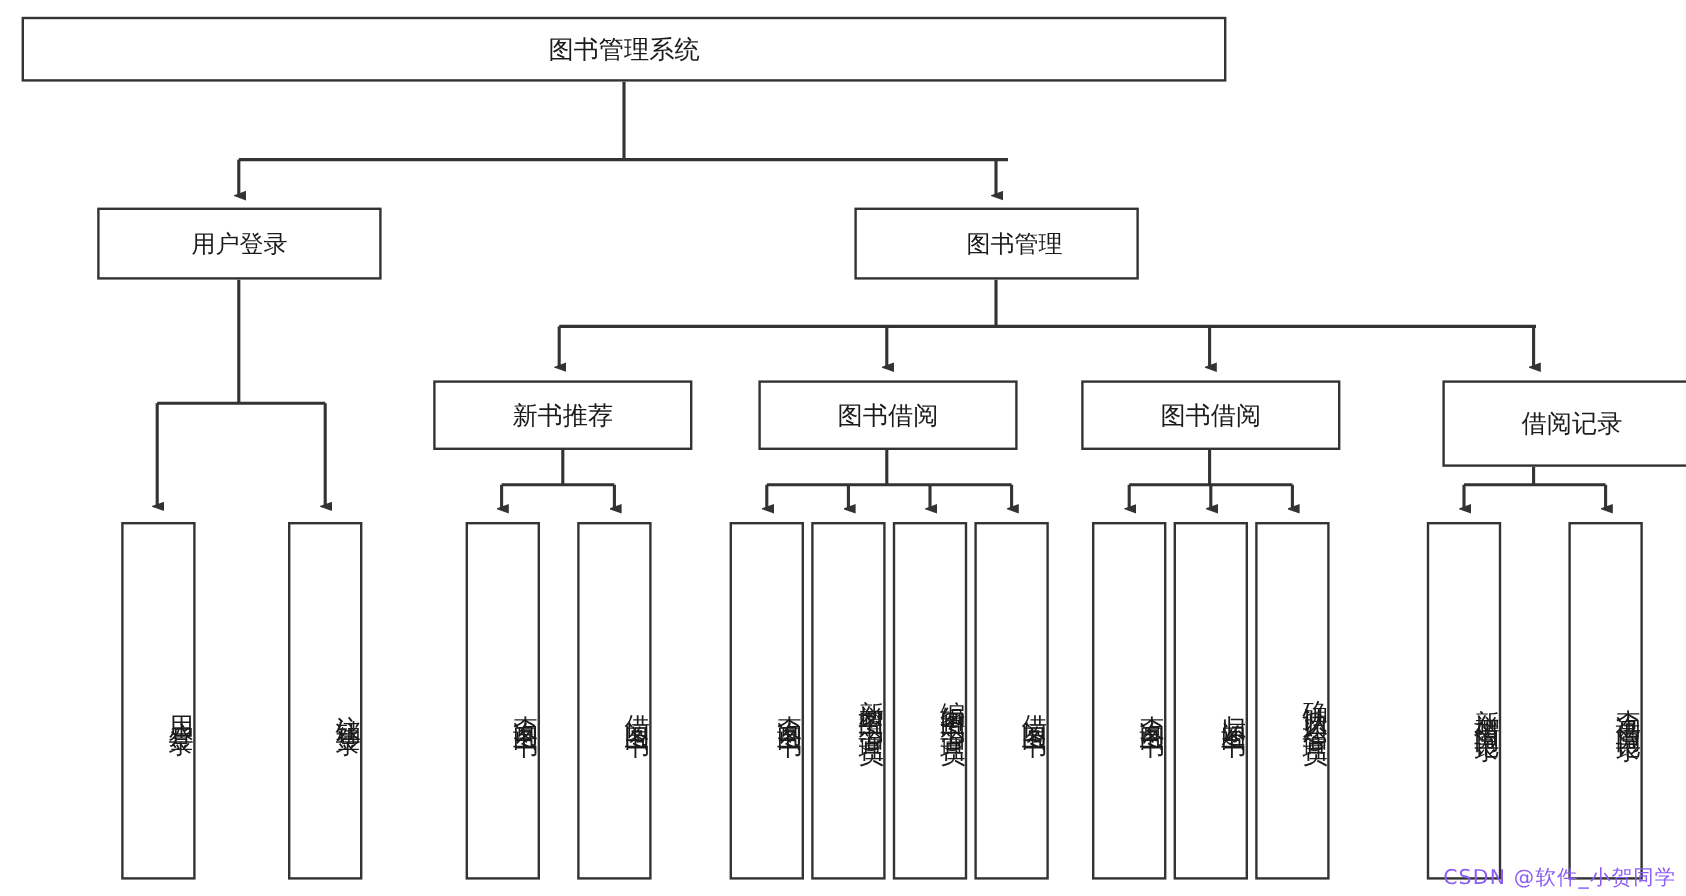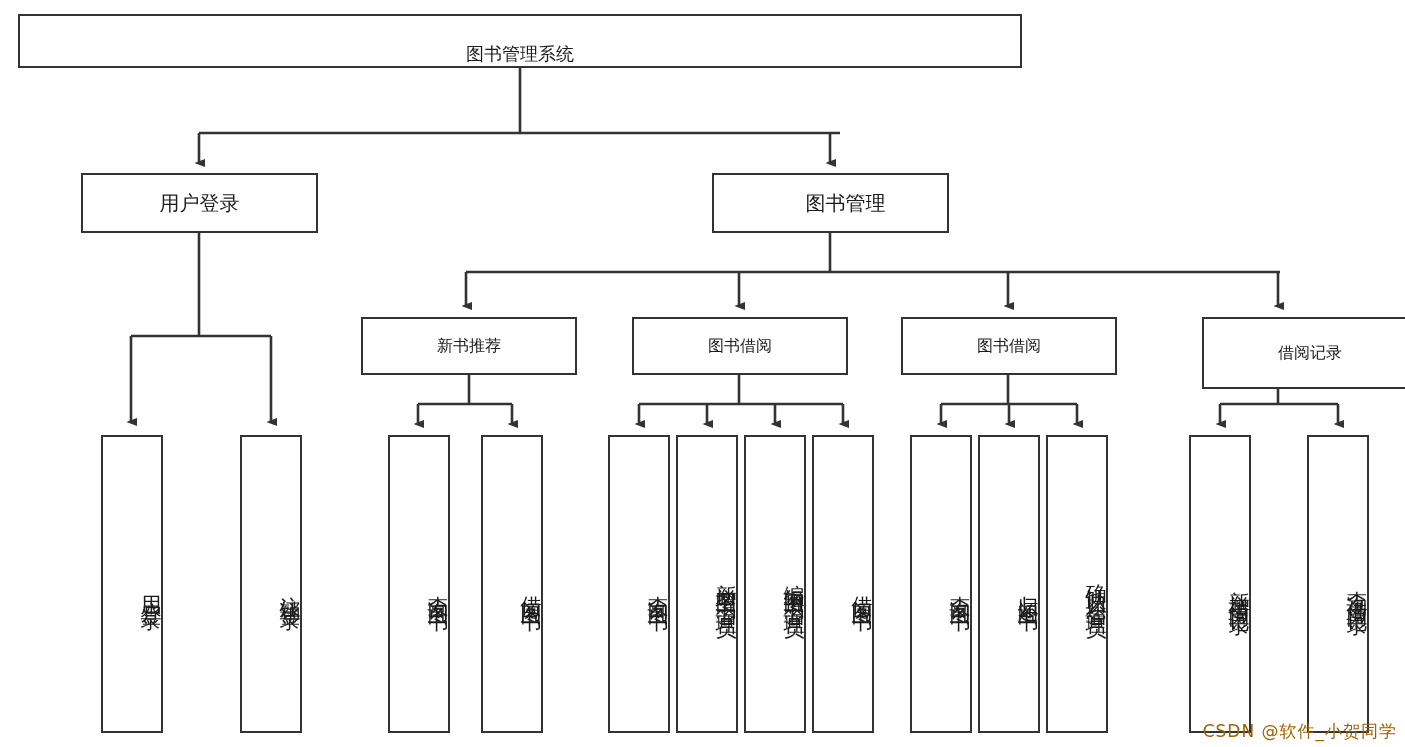--- a/index.html
+++ b/index.html
@@ -14,43 +14,43 @@
   .node{
     position:absolute;
     box-sizing:border-box;
     background:#ffffff;
     border:2px solid #333333;
     display:flex;
     align-items:center;
     justify-content:center;
     color:#1b1b1b;
   }
-  .node.root{font-size:18px;align-items:flex-end;}
+  .node.root{font-size:21px;}
   .node.lvl1{font-size:20px;}
-  .node.lvl2{font-size:16px;}
+  .node.lvl2{font-size:21px;}
   .node.leaf{
     writing-mode:vertical-rl;
     text-orientation:upright;
     font-size:21px;
     letter-spacing:5px;
     line-height:1;
     padding-top:10px;
     align-items:flex-start;
     justify-content:center;
   }
   .node.leaf .vtxt{
     writing-mode:vertical-rl;
     text-orientation:upright;
     display:block;
   }
   .watermark{
     position:absolute;
     right:8px;bottom:4px;
     font-size:17px;
-    color:#a16207;
+    color:#8b5cf6;
     white-space:nowrap;
     letter-spacing:1px;
   }
 </style>
 </head>
 <body>
 
 <div id="canvas">
 
   <svg class="wires" viewBox="0 0 1405 747">

